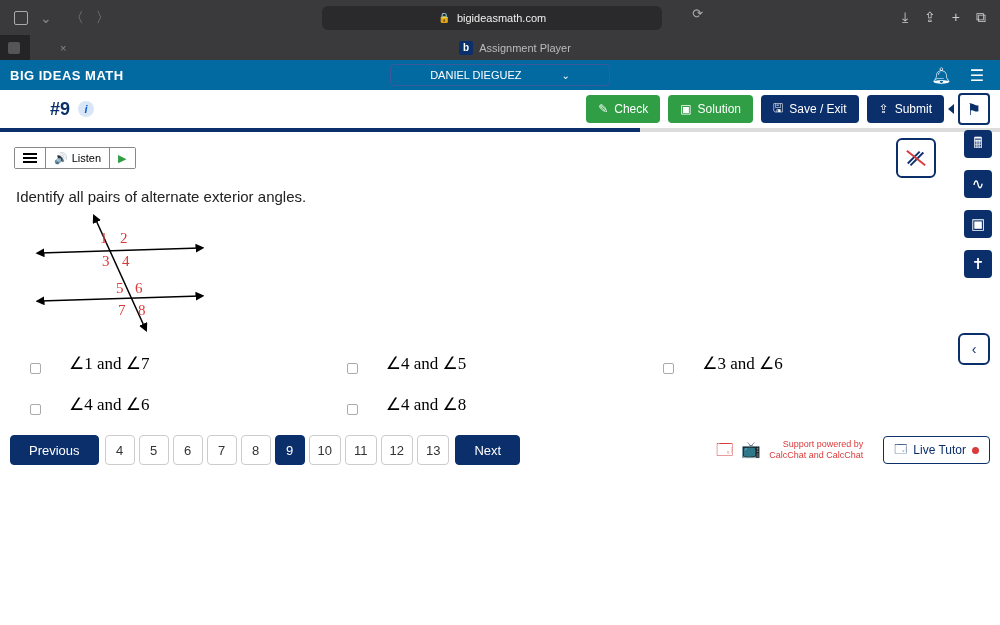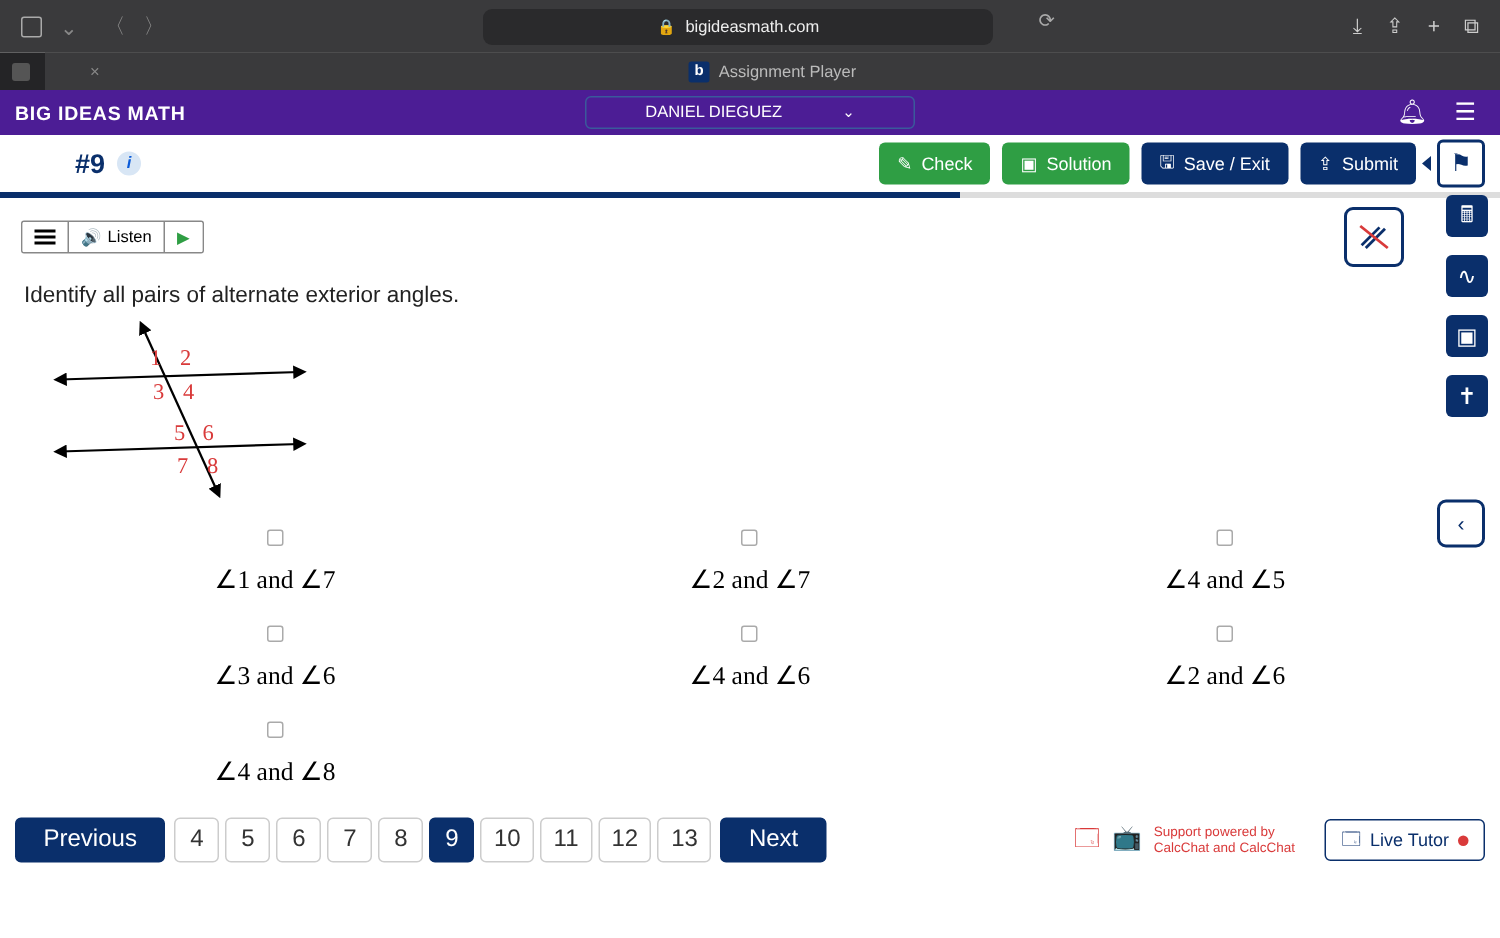--- a/index.html
+++ b/index.html
@@ -26,21 +26,21 @@
   
   .tab-strip { background:#242426; height:25px; display:flex; align-items:center; color:#bbb; font-size:11px;}
   .tab { flex:1; display:flex; align-items:center; justify-content:center; gap:6px; height:100%; position:relative;}
   .tab.active { background:#3a3a3c; }
   .tab-left { width: 30px; display:flex; align-items:center; justify-content:flex-start; padding-left:8px; gap:8px;}
   .favicon-b { width:14px; height:14px; background:#0a2f6b; color:#fff; border-radius:2px; display:flex; align-items:center; justify-content:center; font-weight:bold; font-size:10px;}
   .favicon-g { width:12px; height:12px; background:#d93a3a; border-radius:2px; display:inline-block;}
   .tab-close { position:absolute; left: 30px; color:#888;}
 
   
-  .app-header { background:#4c1d95; color:#fff; height:30px; display:flex; align-items:center; position:relative;}
+  .app-header { background:#0369a1; color:#fff; height:30px; display:flex; align-items:center; position:relative;}
   .brand { font-weight:bold; letter-spacing:0.5px; font-size:13px; padding-left:10px; width:380px;}
   .user-pill { position:absolute; left:50%; transform:translateX(-50%); border:1px solid #3a5a9b; border-radius:4px; height:22px; min-width:220px; display:flex; align-items:center; justify-content:center; gap:40px; font-size:11px;}
   .user-chev { font-size:10px;}
   .hdr-right { margin-left:auto; display:flex; gap:18px; padding-right:16px; font-size:16px;}
 
   
   .action-row { height:38px; display:flex; align-items:center; padding: 4px 10px; gap:8px; }
   .q-num { font-size:18px; font-weight:bold; color:#0a2f6b; margin-left:40px; display:flex; align-items:center; gap:8px;}
   .info-i { width:16px; height:16px; border-radius:50%; background:#d8e6f5; color:#0a5bd9; display:flex; align-items:center; justify-content:center; font-size:11px; font-weight:bold; font-style:italic;}
   .spacer { flex:1; }
@@ -70,33 +70,33 @@
 
   
   .prompt { padding:4px 2px 8px 16px; font-size:15px; color:#222;}
 
   
   .figure { padding-left:30px; }
   .figure svg { display:block; }
 
   
   .answers { display:grid; grid-template-columns: repeat(3, 1fr); column-gap:10px; row-gap:20px; padding:20px 30px 10px 30px; font-family: "Times New Roman", serif; font-size:17px;}
-  .ans { display:flex; align-items:center; gap:12px;flex-direction:column;}
+  .ans { display:flex; align-items:flex-end; gap:28px;}
   .cb { width:11px; height:11px; border:1px solid #aaa; border-radius:2px; display:inline-block;}
   .ang { font-style: normal; }
   .collapse-box { width:32px; height:32px; border:2px solid #0a2f6b; border-radius:6px; display:flex; align-items:center; justify-content:center; color:#0a2f6b; font-size:14px; position:absolute; right:10px;}
   .answers-wrap { position:relative; }
 
   
   .pager-row { display:flex; align-items:center; padding:10px 10px; gap:6px;}
-  .pg-btn { height:30px; min-width:30px; border:1px solid #ccc; border-radius:4px; background:#fff; display:flex; align-items:center; justify-content:center; font-size:16px; color:#333; cursor:pointer; padding:0 8px;}
+  .pg-btn { height:30px; min-width:30px; border:1px solid #ccc; border-radius:4px; background:#fff; display:flex; align-items:center; justify-content:center; font-size:13px; color:#333; cursor:pointer; padding:0 8px;}
   .pg-btn.primary { background:#0a2f6b; color:#fff; border-color:#0a2f6b; padding:0 18px; font-weight:500;}
   .pg-btn.current { background:#0a2f6b; color:#fff; border-color:#0a2f6b;}
   .support { margin-left:auto; display:flex; align-items:center; gap:8px; color:#d93a3a; font-size:9px; line-height:1.2;}
-  .sup-txt { text-align:left;}
+  .sup-txt { text-align:right;}
   .live-tutor { border:1px solid #0a2f6b; border-radius:4px; height:28px; display:flex; align-items:center; gap:6px; padding:0 10px; color:#0a2f6b; font-size:12px; margin-left:14px;}
   .red-dot { width:7px; height:7px; background:#d93a3a; border-radius:50%;}
 
   
   .right-rail { position:absolute; right:8px; top:130px; display:flex; flex-direction:column; gap:12px;}
   .rail-btn { width:28px; height:28px; background:#0a2f6b; color:#fff; border-radius:4px; display:flex; align-items:center; justify-content:center; font-size:15px;}
 
   .ic { display:inline-block; }
 </style>
 </head>
@@ -231,37 +231,29 @@
 </div>
 
 <div class="answers-wrap">
   <div class="answers" id="answers-grid">
       <div class="ans">
         <span class="cb"></span>
         <span class="ang">∠1  and ∠7</span>
       </div>
       <div class="ans">
         <span class="cb"></span>
-        <span class="ang">∠2 and ∠7</span>
-      </div>
-      <div class="ans">
-        <span class="cb"></span>
         <span class="ang">∠4 and ∠5</span>
       </div>
       <div class="ans">
         <span class="cb"></span>
         <span class="ang">∠3 and ∠6</span>
       </div>
       <div class="ans">
         <span class="cb"></span>
         <span class="ang">∠4 and ∠6</span>
-      </div>
-      <div class="ans">
-        <span class="cb"></span>
-        <span class="ang">∠2 and ∠6</span>
       </div>
       <div class="ans">
         <span class="cb"></span>
         <span class="ang">∠4 and ∠8</span>
       </div>
     </div>
   <div class="collapse-box" style="top:0;">‹</div>
 </div>
 
 <div class="pager-row">

